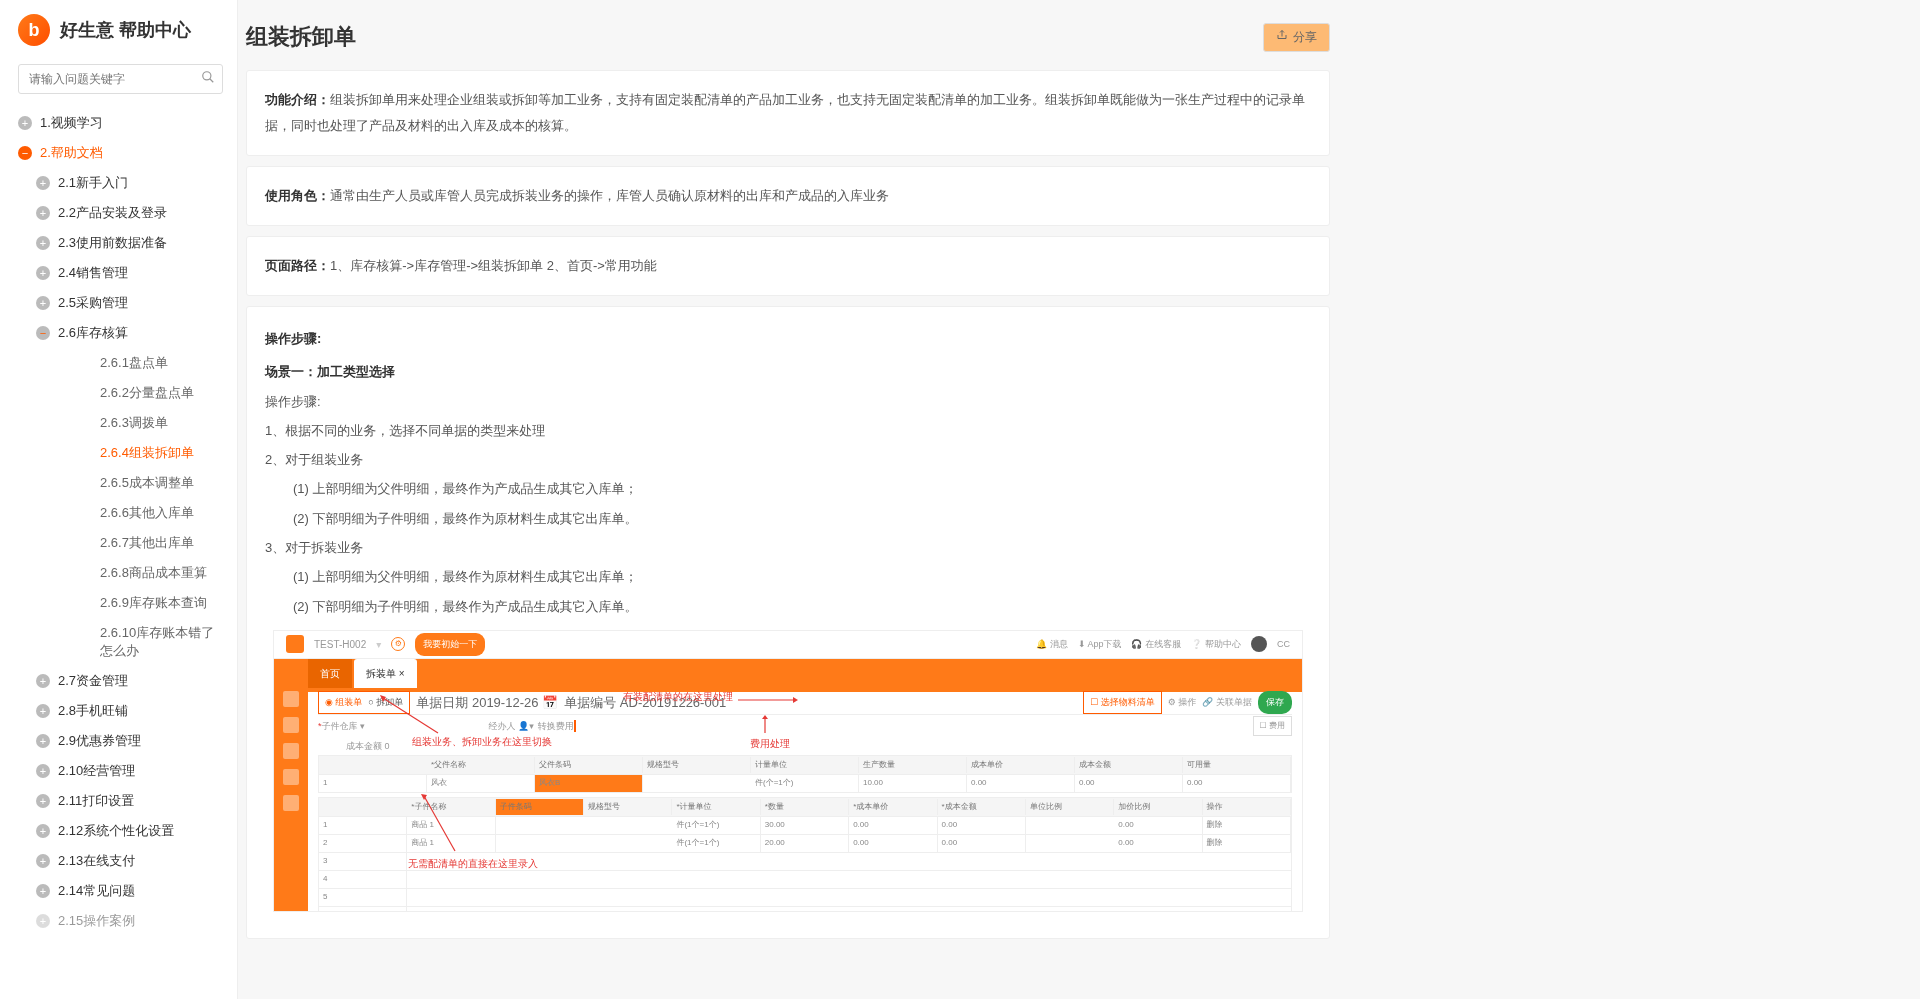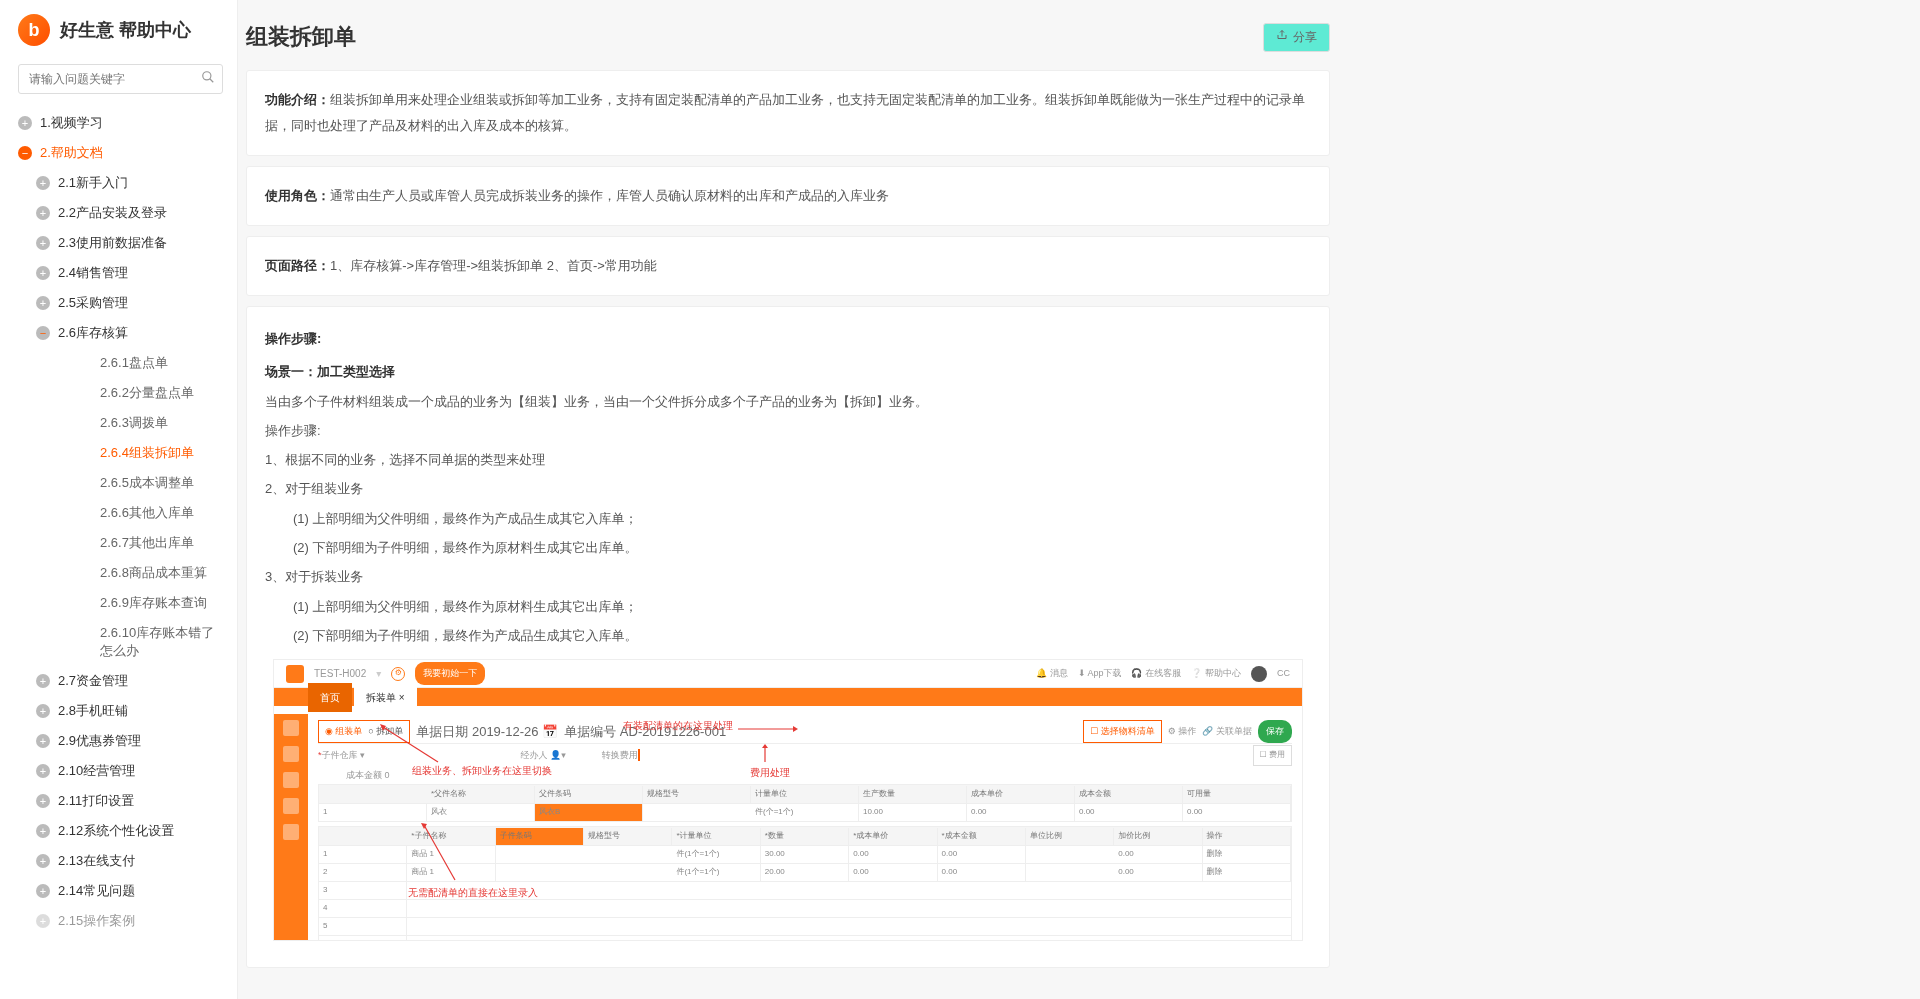--- a/index.html
+++ b/index.html
@@ -22,50 +22,50 @@
 .nav-sub{padding-left:18px}
 .nav-sub .nav-item{color:#333}
 .nav-sub .nav-item .exp{background:#bbb}
 .nav-sub2{padding-left:28px}
 .nav-leaf{padding:6px 0 6px 36px;cursor:pointer;color:#666;font-size:13px}
 .nav-leaf.active{color:#ff5b00}
 .main{flex:1;background:#f7f7f7;padding:0}
 .content{max-width:1100px;margin:0;padding:22px 0 22px 0}
 .mheader{display:flex;align-items:center;justify-content:space-between;padding:0 8px 18px 8px}
 .mtitle{font-size:22px;font-weight:600;color:#333}
-.sharebtn{border:1px solid #ddd;background:#5eead4;padding:5px 12px;border-radius:3px;font-size:12px;color:#666;cursor:pointer;display:flex;gap:5px}
+.sharebtn{border:1px solid #ddd;background:#fdba74;padding:5px 12px;border-radius:3px;font-size:12px;color:#666;cursor:pointer;display:flex;gap:5px}
 .card{background:#fff;border:1px solid #eee;border-radius:3px;margin:0 8px 10px 8px;padding:16px 18px;font-size:13px;color:#555;line-height:2}
 .card .lbl{color:#333;font-weight:700}
 .steps{background:#fff;border:1px solid #eee;border-radius:3px;margin:0 8px 10px 8px;padding:16px 18px;font-size:13px;color:#555;line-height:2.1}
 .steps .h{color:#333;font-weight:600;margin-bottom:4px}
 .steps .h2{color:#333;font-weight:600;margin-top:6px}
 .steps p{margin:2px 0}
 .indent{padding-left:28px}
 .shot{margin:10px 8px;border:1px solid #eee;background:#fff}
 .shot-inner{position:relative;height:280px;background:#fff;overflow:hidden;font-size:10px;color:#888}
 .shot-top{height:28px;background:#fff;display:flex;align-items:center;padding:0 12px;border-bottom:1px solid #eee;gap:10px}
 .shot-logo{width:18px;height:18px;border-radius:3px;background:#ff7a18}
 .shot-top .lab{color:#999;font-size:10px}
 .shot-top .orangebtn{background:#ff7a18;color:#fff;border-radius:9px;padding:2px 8px;font-size:9px}
 .shot-top .rightgrp{margin-left:auto;display:flex;gap:10px;align-items:center;color:#999;font-size:9px}
 .shot-top .avatar{width:16px;height:16px;border-radius:50%;background:#555}
-.shot-tabs{background:#ff7a18;height:18px;display:flex;align-items:center;padding-left:34px;gap:2px}
+.shot-tabs{background:#ff7a18;height:33px;display:flex;align-items:flex-start;padding-left:34px;gap:2px}
 .shot-tabs .tab{background:#fff;color:#555;padding:4px 12px;font-size:10px;border-radius:3px 3px 0 0}
 .shot-tabs .tab.active{background:#fff;color:#333}
 .shot-tabs .hometab{background:#e96500;color:#fff;padding:4px 12px;font-size:10px}
 .shot-leftbar{position:absolute;left:0;top:54px;bottom:0;width:34px;background:#ff7a18;display:flex;flex-direction:column;align-items:center;padding-top:6px;gap:10px}
 .shot-leftbar .ic{width:16px;height:16px;background:rgba(255,255,255,0.4);border-radius:2px}
 .shot-body{position:absolute;left:34px;right:0;top:54px;bottom:0;padding:6px 10px}
 .shot-row1{display:flex;align-items:center;gap:6px;height:24px;border-bottom:1px solid #eee}
 .shot-row1 .radgrp{border:1px solid #ff5b00;padding:1px 6px;font-size:9px;color:#555;display:flex;gap:6px}
 .shot-row1 .radgrp .sel{color:#ff5b00}
 .shot-row1 .datef{color:#666;font-size:13px}
 .shot-row1 .rbox{border:1px solid #ff5b00;color:#ff5b00;padding:1px 6px;font-size:9px}
 .shot-row1 .greenb{background:#2fa84f;color:#fff;padding:2px 8px;font-size:9px;border-radius:10px}
-.shot-row2{display:flex;align-items:center;height:22px;gap:36px;font-size:9px;color:#999}
+.shot-row2{display:flex;align-items:center;height:22px;gap:4px;font-size:9px;color:#999}
 .shot-row2 .inbox{border:1px solid #ff5b00;width:90px;height:14px}
 .shot-row2 .smbtn{border:1px solid #ddd;padding:1px 6px;font-size:8px;margin-left:auto}
 .shot-table{margin-top:2px;border:1px solid #eee;font-size:8px}
 .shot-table .thead{background:#f5f5f5;display:flex;height:18px;align-items:center}
 .shot-table .thead>div{flex:1;padding:0 4px;color:#777;border-right:1px solid #eee}
 .shot-table .trow{display:flex;height:18px;align-items:center;border-top:1px solid #eee}
 .shot-table .trow>div{flex:1;padding:0 4px;color:#888;border-right:1px solid #eee}
 .shot-table .orangecell{background:#ff7a18;color:#fff}
 .arrow{position:absolute;pointer-events:none}
 .arrow svg{overflow:visible}
@@ -195,21 +195,20 @@
       <div class="card">
         <span class="lbl">使用角色：</span><span>通常由生产人员或库管人员完成拆装业务的操作，库管人员确认原材料的出库和产成品的入库业务</span>
       </div>
       <div class="card">
         <span class="lbl">页面路径：</span><span>1、库存核算-&gt;库存管理-&gt;组装拆卸单 2、首页-&gt;常用功能</span>
       </div>
 
       <div class="steps">
         <p class="h">操作步骤:</p>
         <p class="h2">场景一：加工类型选择</p>
-        <p>当由多个子件材料组装成一个成品的业务为【组装】业务，当由一个父件拆分成多个子产品的业务为【拆卸】业务。</p>
         <p>操作步骤:</p>
         <p>1、根据不同的业务，选择不同单据的类型来处理</p>
         <p>2、对于组装业务</p>
         <p class="indent">(1) 上部明细为父件明细，最终作为产成品生成其它入库单；</p>
         <p class="indent">(2) 下部明细为子件明细，最终作为原材料生成其它出库单。</p>
         <p>3、对于拆装业务</p>
         <p class="indent">(1) 上部明细为父件明细，最终作为原材料生成其它出库单；</p>
         <p class="indent">(2) 下部明细为子件明细，最终作为产成品生成其它入库单。</p>
 
         <div class="shot">

